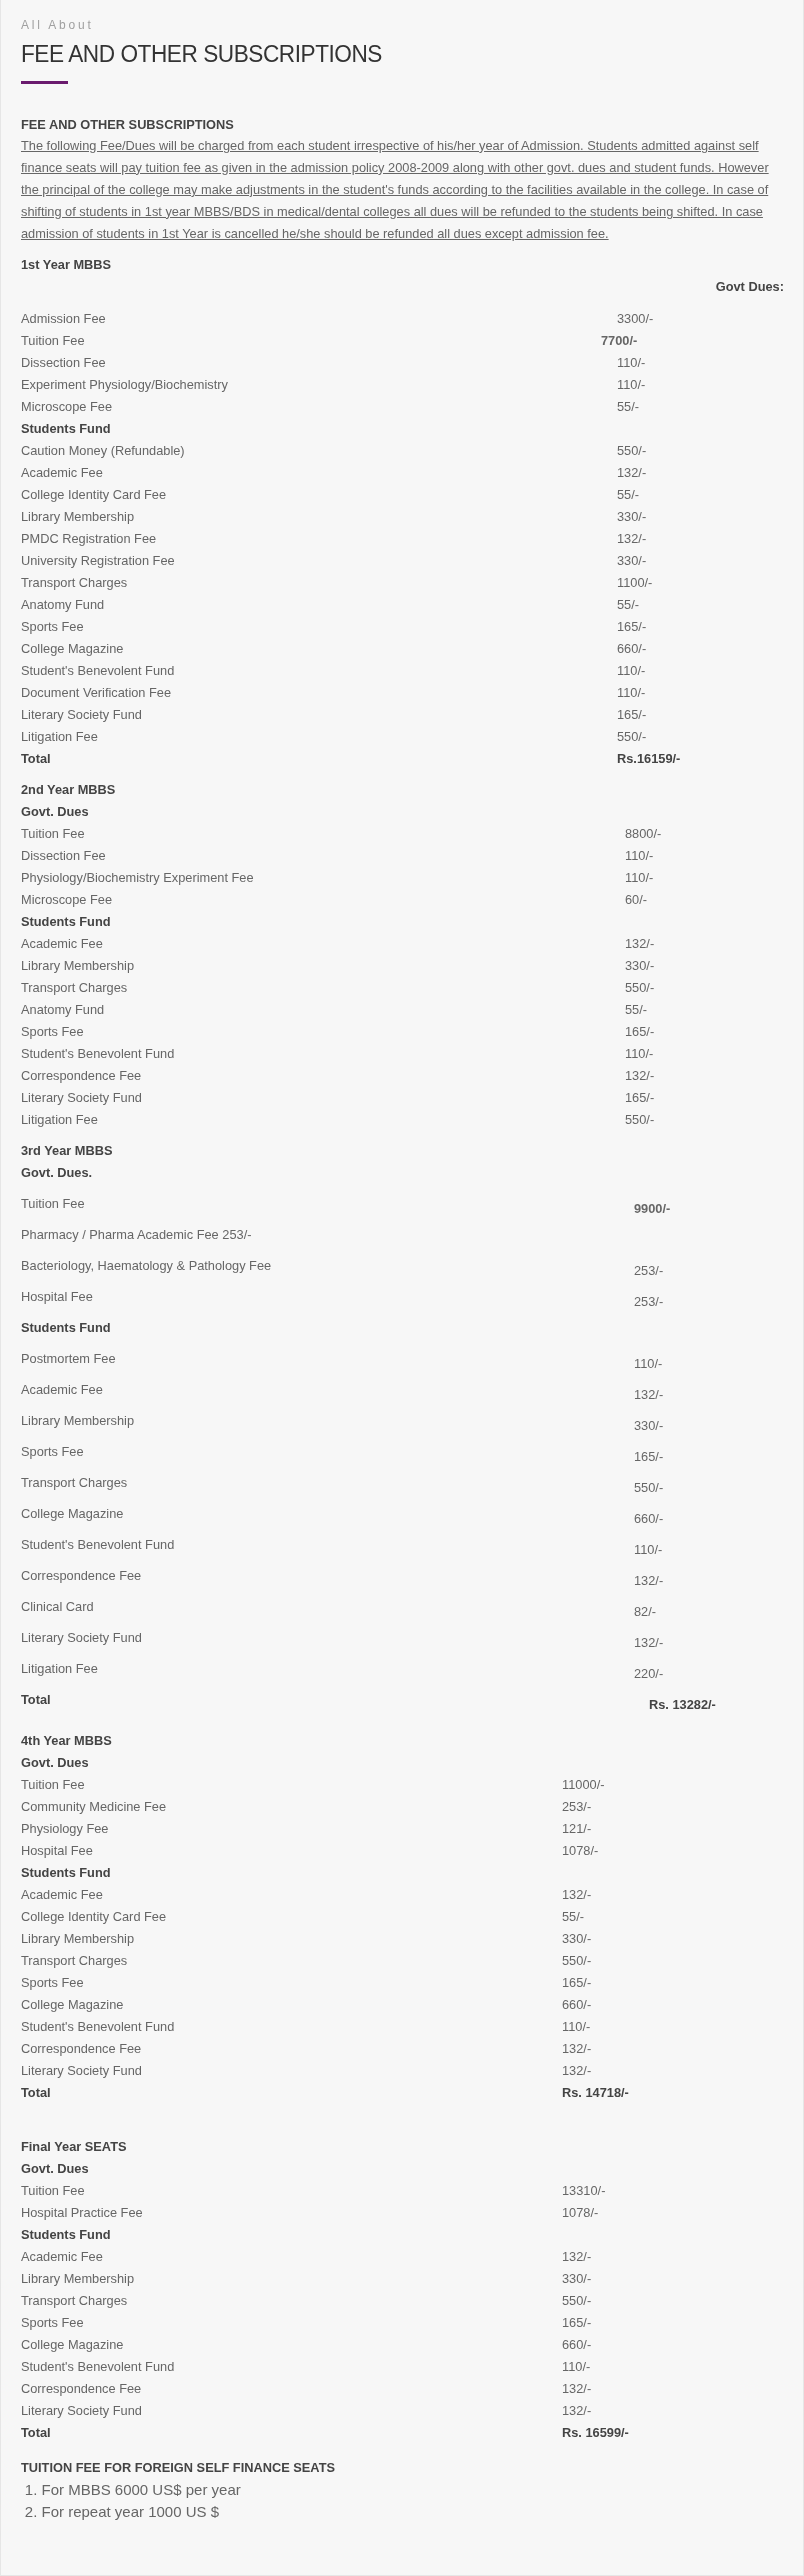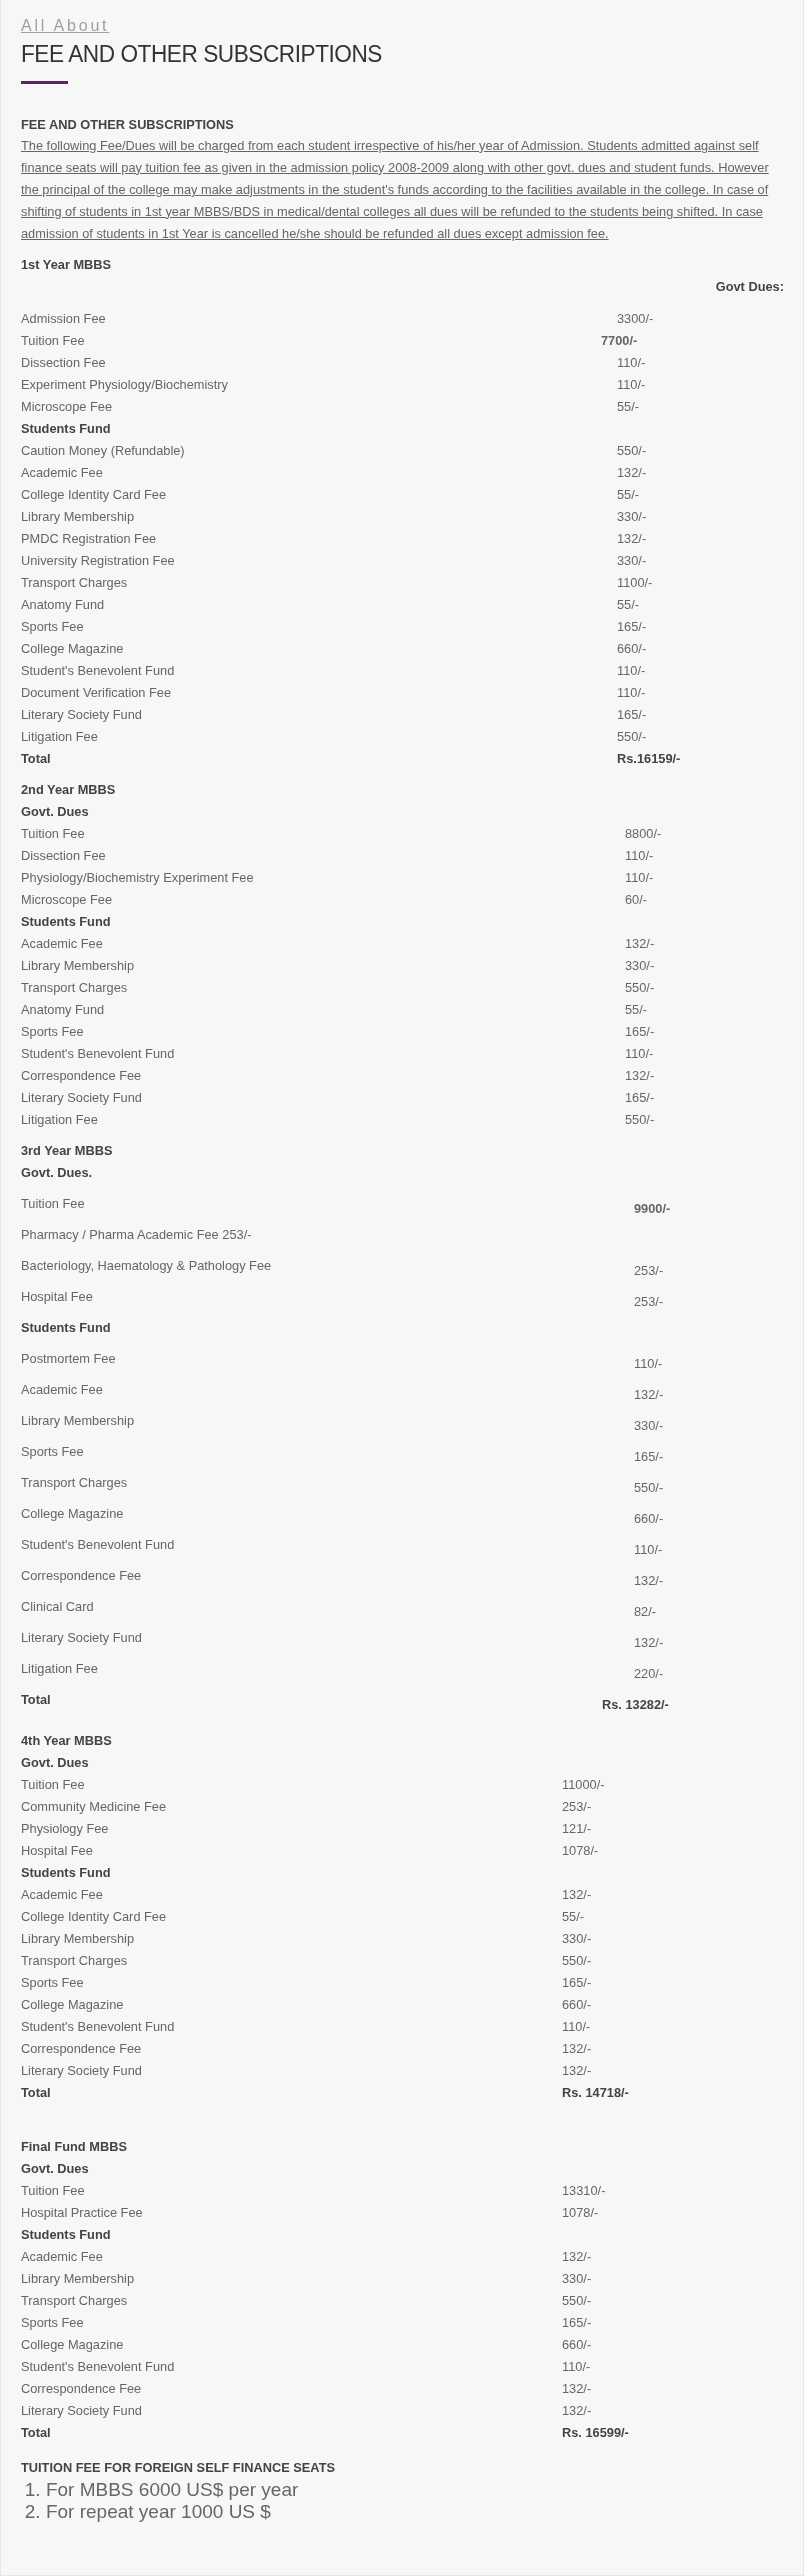--- a/index.html
+++ b/index.html
@@ -12,26 +12,25 @@
     .page {
       width: 804px;
       min-height: 2576px;
       background: #f7f7f7;
       border-left: 0.9px solid #e6e6e6;
       border-right: 0.9px solid #e6e6e6;
       border-bottom: 0.9px solid #e6e6e6;
       padding: 19px 19px 38px 20px;
     }
     .eyebrow {
-      font-size: 16px;
+      font-size: 12px;
       letter-spacing: 2.8px;
       color: #a0a0a0;
       height: 13.2px;
       line-height: 13.2px;
-      text-decoration: underline;
     }
     .page-title {
       font-size: 24.6px;
       color: #333333;
       font-weight: normal;
       letter-spacing: -0.5px;
       margin-top: 5.7px;
       line-height: 32px;
       transform: scaleX(0.92);
       transform-origin: left center;
@@ -90,21 +89,21 @@
     .spaced .group-title { height: 31px; }
     .foreign { margin-top: 13.2px; }
     .foreign-heading {
       font-size: 12.8px;
       font-weight: bold;
       color: #444444;
       line-height: 22px;
     }
     .foreign-list {
       list-style: none;
-      font-size: 19px;
+      font-size: 15px;
       line-height: 22px;
       color: #666666;
       padding-left: 3.8px;
     }
   </style>
 </head>
 <body>
 
 <div class="page">
   <div class="eyebrow">All About</div>
@@ -316,21 +315,21 @@
         <div class="row">
           <span class="label">Literary Society Fund</span>
           <span class="value" style="left: 613px;">132/-</span>
         </div>
         <div class="row">
           <span class="label">Litigation Fee</span>
           <span class="value" style="left: 613px;">220/-</span>
         </div>
         <div class="row total">
           <span class="label">Total</span>
-          <span class="value" style="left: 581px;">Rs. 13282/-</span>
+          <span class="value" style="left: 628px;">Rs. 13282/-</span>
         </div>
       </div>
       <div class="section sec4">
         <div class="year-title">4th Year MBBS</div>
         <div class="group-title">Govt. Dues</div>
         <div class="row">
           <span class="label">Tuition Fee</span>
           <span class="value" style="left: 541px;">11000/-</span>
         </div>
         <div class="row">
@@ -381,21 +380,21 @@
         <div class="row">
           <span class="label">Literary Society Fund</span>
           <span class="value" style="left: 541px;">132/-</span>
         </div>
         <div class="row total">
           <span class="label">Total</span>
           <span class="value" style="left: 541px;">Rs. 14718/-</span>
         </div>
       </div>
       <div class="section sec5">
-        <div class="year-title">Final Fund MBBS</div>
+        <div class="year-title">Final Year SEATS</div>
         <div class="group-title">Govt. Dues</div>
         <div class="row">
           <span class="label">Tuition Fee</span>
           <span class="value" style="left: 541px;">13310/-</span>
         </div>
         <div class="row">
           <span class="label">Hospital Practice Fee</span>
           <span class="value" style="left: 541px;">1078/-</span>
         </div>
         <div class="group-title">Students Fund</div>

